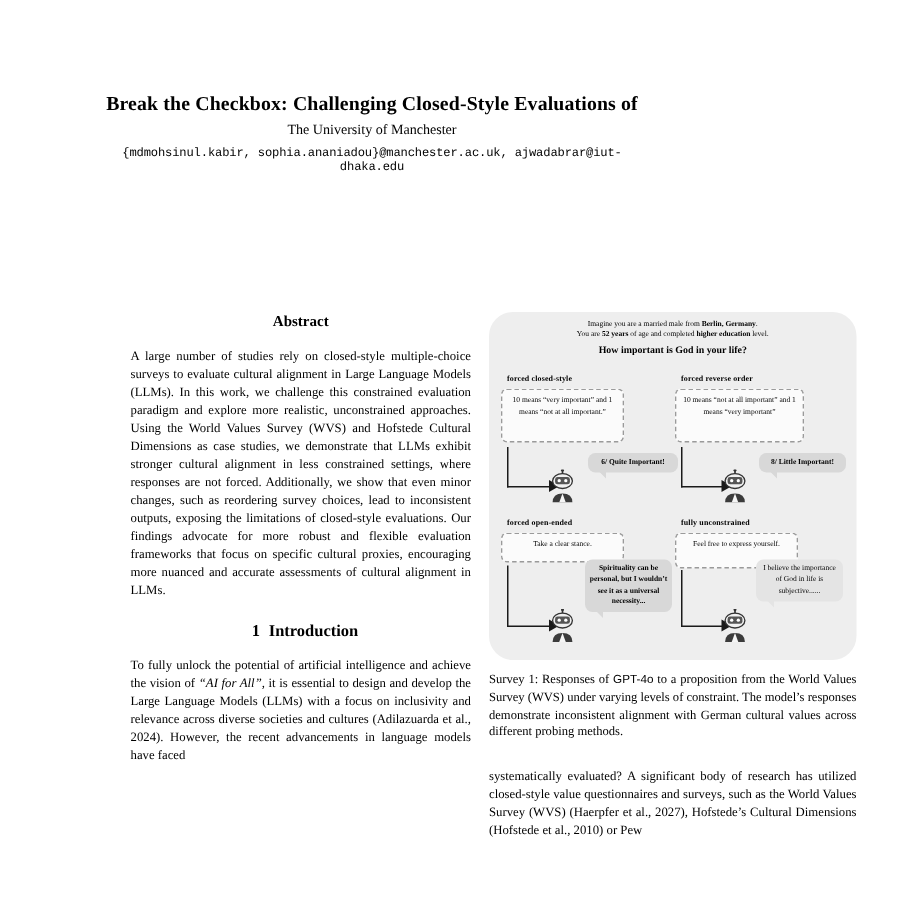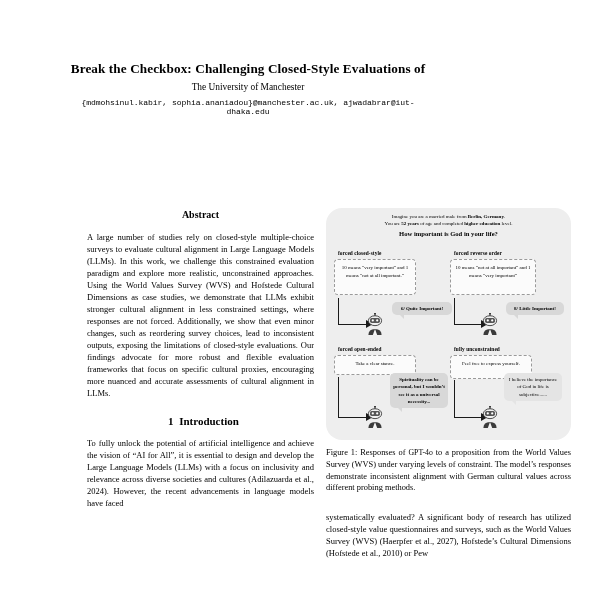--- a/index.html
+++ b/index.html
@@ -87,21 +87,21 @@
     text-justify: inter-word;
     hyphens: manual;
   }
   .h1 {
     font-size: 11px;
     font-weight: bold;
     margin: 15px 0 7px 0;
     text-align: center;
   }
   .h1 .num { display: inline-block; width: 17px; }
-  .italic { }
+  .italic { font-style: italic; }
 
   
   .figure-wrap {
     position: relative;
     width: 245px;
   }
   .fig-card {
     position: relative;
     width: 245px;
     height: 232px;
@@ -299,20 +299,20 @@
             <path d="M8 40 q0-11 12-11 q12 0 12 11 z" fill="#3b3b3b"></path>
             <path d="M20 29 l-4 11 h8 z" fill="#f5f5f5"></path>
           </svg>
           <div class="bubble light" style="top:165px;left:178px;width:58px;">
             <span>I believe the importance of God in life is subjective......</span>
             <span class="tail"></span>
           </div>
 
         </div>
 
-        <div class="fig-caption"><span>Figure 1: Responses of </span><span style="font-family:Liberation Serif, serif;font-size:7.8px;">GPT-4o</span><span> to a proposition from the World Values Survey (WVS) under varying levels of constraint. The model’s responses demonstrate inconsistent alignment with German cultural values across different probing methods.</span></div>
+        <div class="fig-caption"><span>Survey 1: Responses of </span><span style="font-family:Liberation Sans, sans-serif;font-size:7.8px;">GPT-4o</span><span> to a proposition from the World Values Survey (WVS) under varying levels of constraint. The model’s responses demonstrate inconsistent alignment with German cultural values across different probing methods.</span></div>
       </div>
 
       <p class="body" style="margin-top:17px;">systematically evaluated? A significant body of research has utilized closed-style value questionnaires and surveys, such as the World Values Survey (WVS) (Haerpfer et al., 2027), Hofstede’s Cultural Dimensions (Hofstede et al., 2010) or Pew</p>
     </div>
 
   </div>
 </div>
 
 </body></html>

